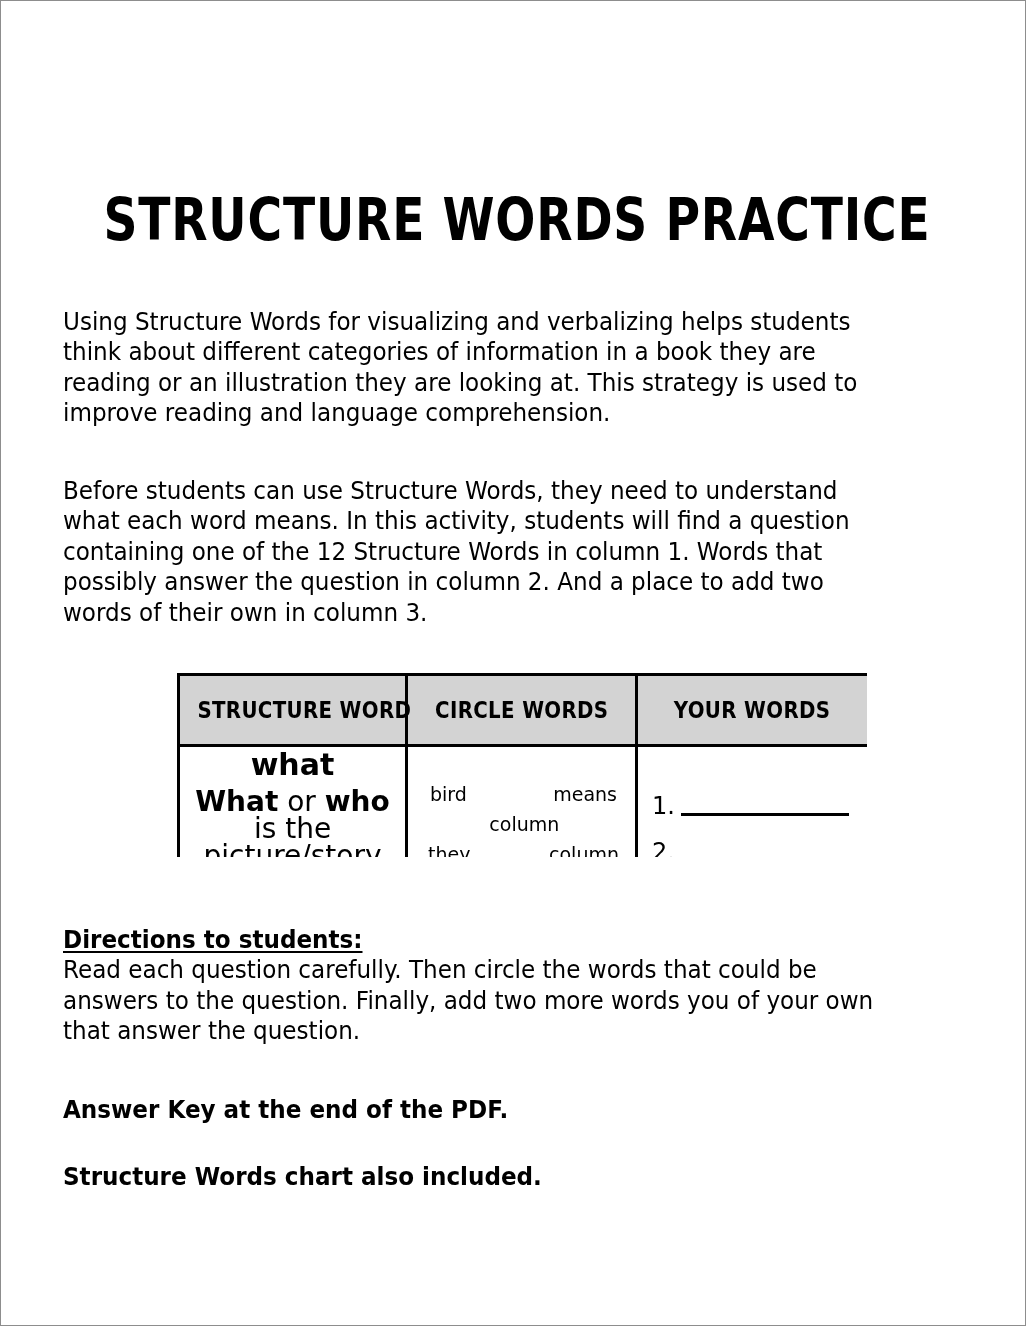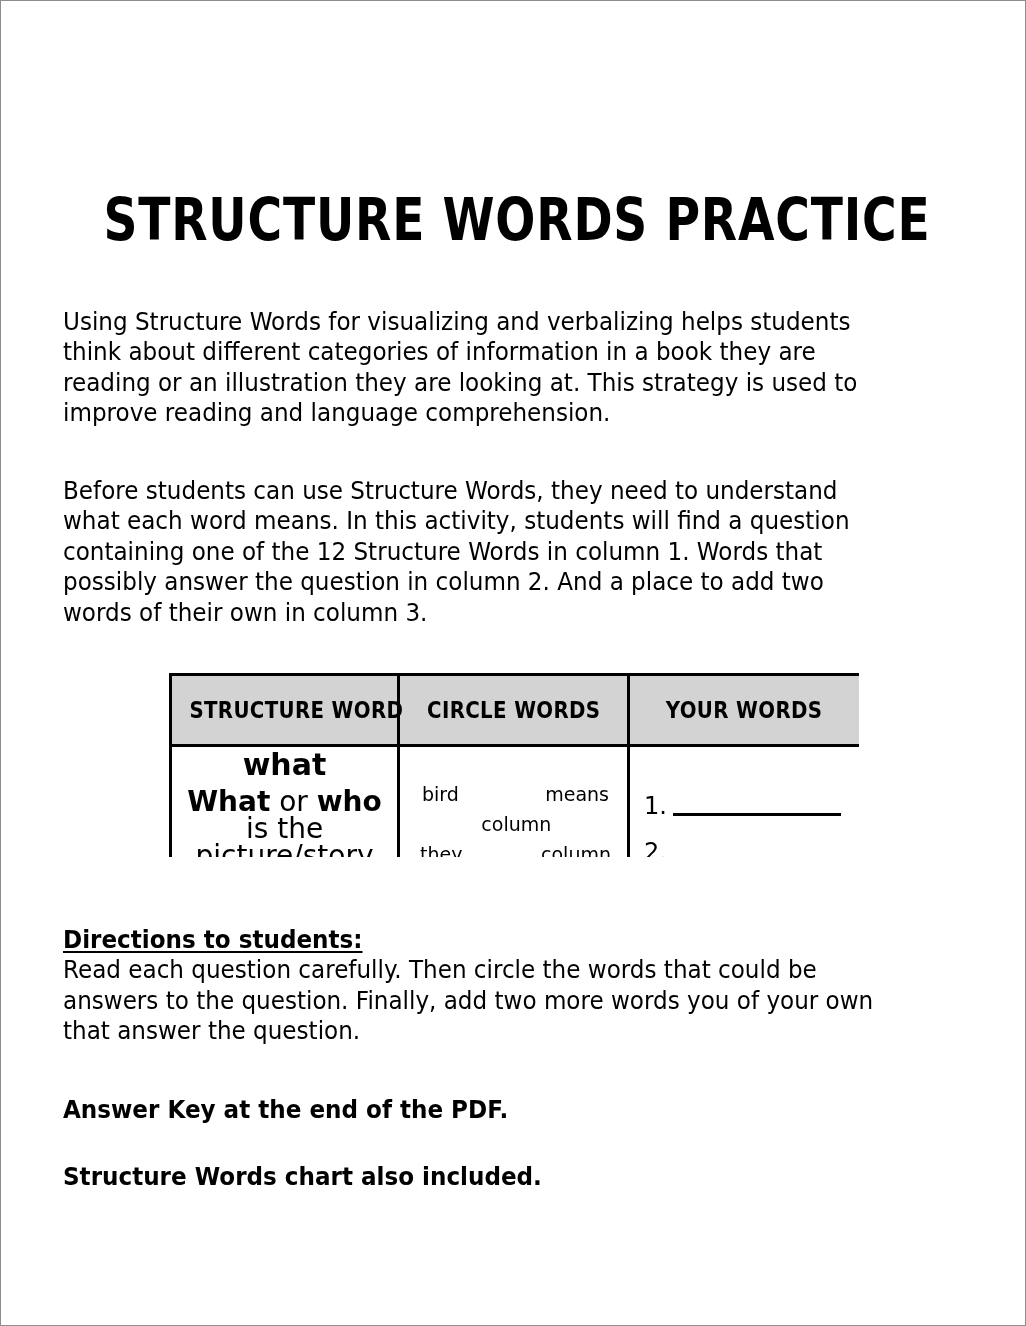--- a/index.html
+++ b/index.html
@@ -69,21 +69,21 @@
   .dir-heading {
     font-weight: 700;
     text-decoration: underline;
     text-underline-offset: 3px;
     display: block;
   }
 
   
   .tbl-wrap {
     position: absolute;
-    left: 168px;
+    left: 176px;
     top: 672px;
     width: 690px;
     height: 184px;
     overflow: hidden;
   }
   table.sw-table {
     width: 690px;
     border-collapse: collapse;
     table-layout: fixed;
     background: #ffffff;

